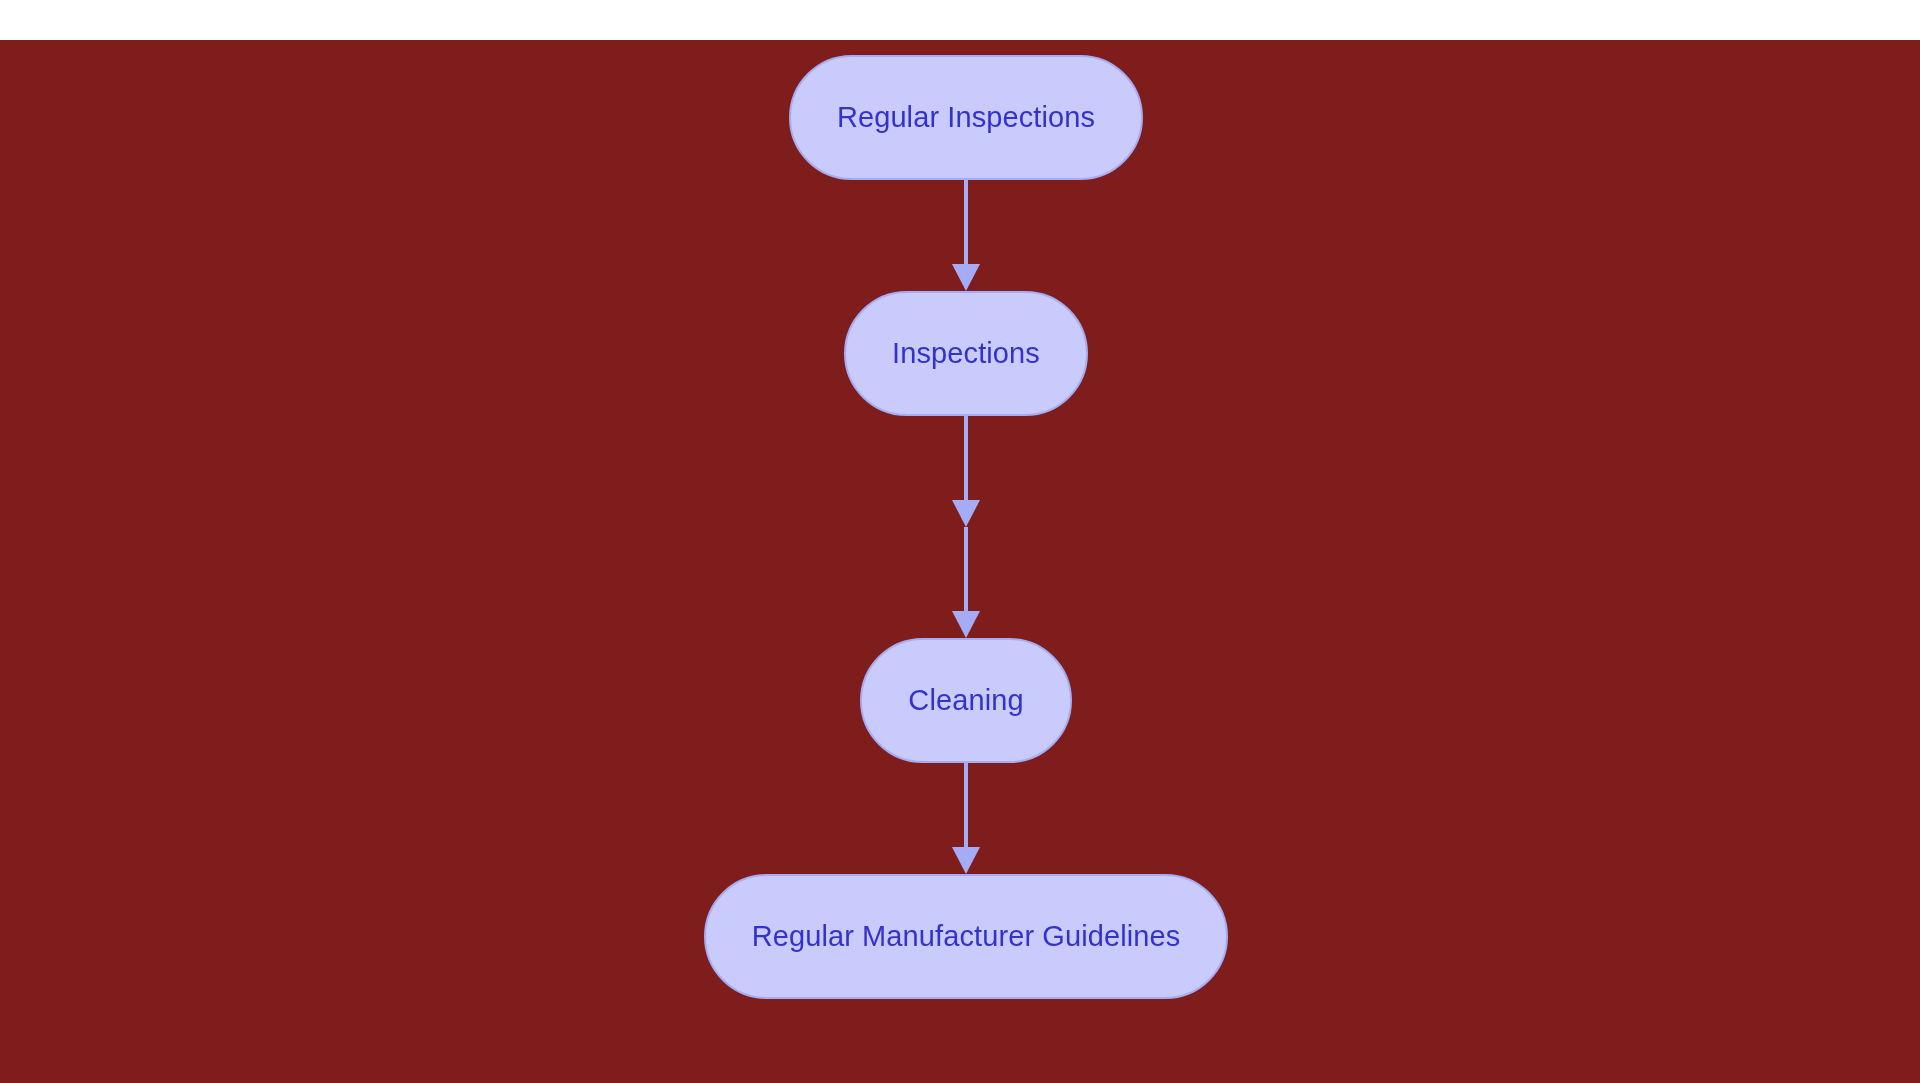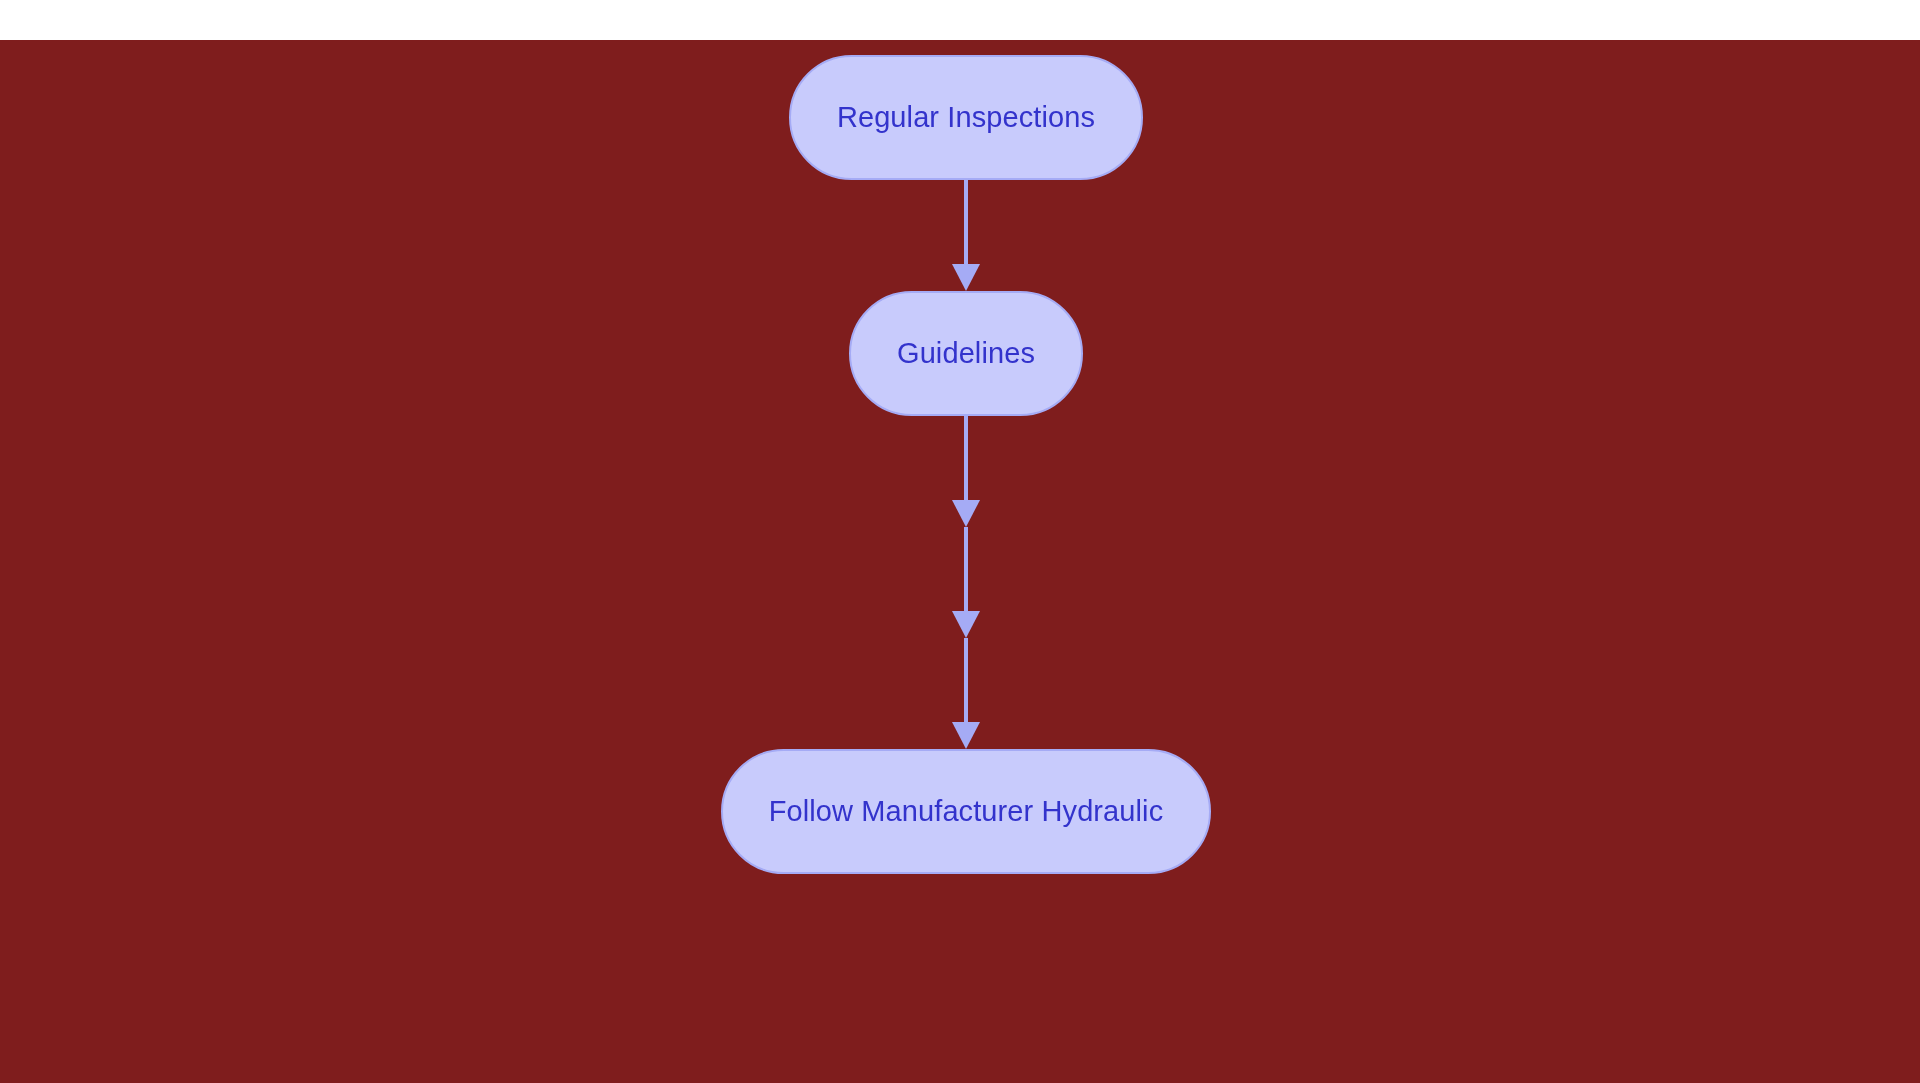--- a/index.html
+++ b/index.html
@@ -107,39 +107,42 @@
       <div class="node">
         <span class="node-label">Regular Inspections</span>
       </div>
 
       <div class="connector">
         <div class="shaft"></div>
         <div class="arrowhead"></div>
       </div>
 
       <div class="node">
-        <span class="node-label">Guidelines</span>
+        <span class="node-label">Inspections</span>
       </div>
 
       <div class="connector">
         <div class="shaft"></div>
         <div class="arrowhead"></div>
       </div>
 
 
       <div class="connector">
         <div class="shaft"></div>
         <div class="arrowhead"></div>
       </div>
 
+      <div class="node">
+        <span class="node-label">Cleaning</span>
+      </div>
 
       <div class="connector">
         <div class="shaft"></div>
         <div class="arrowhead"></div>
       </div>
 
       <div class="node">
-        <span class="node-label">Follow Manufacturer Hydraulic</span>
+        <span class="node-label">Regular Manufacturer Guidelines</span>
       </div>
 
     </div>
   </div>
 </div>
 
 </body></html>

